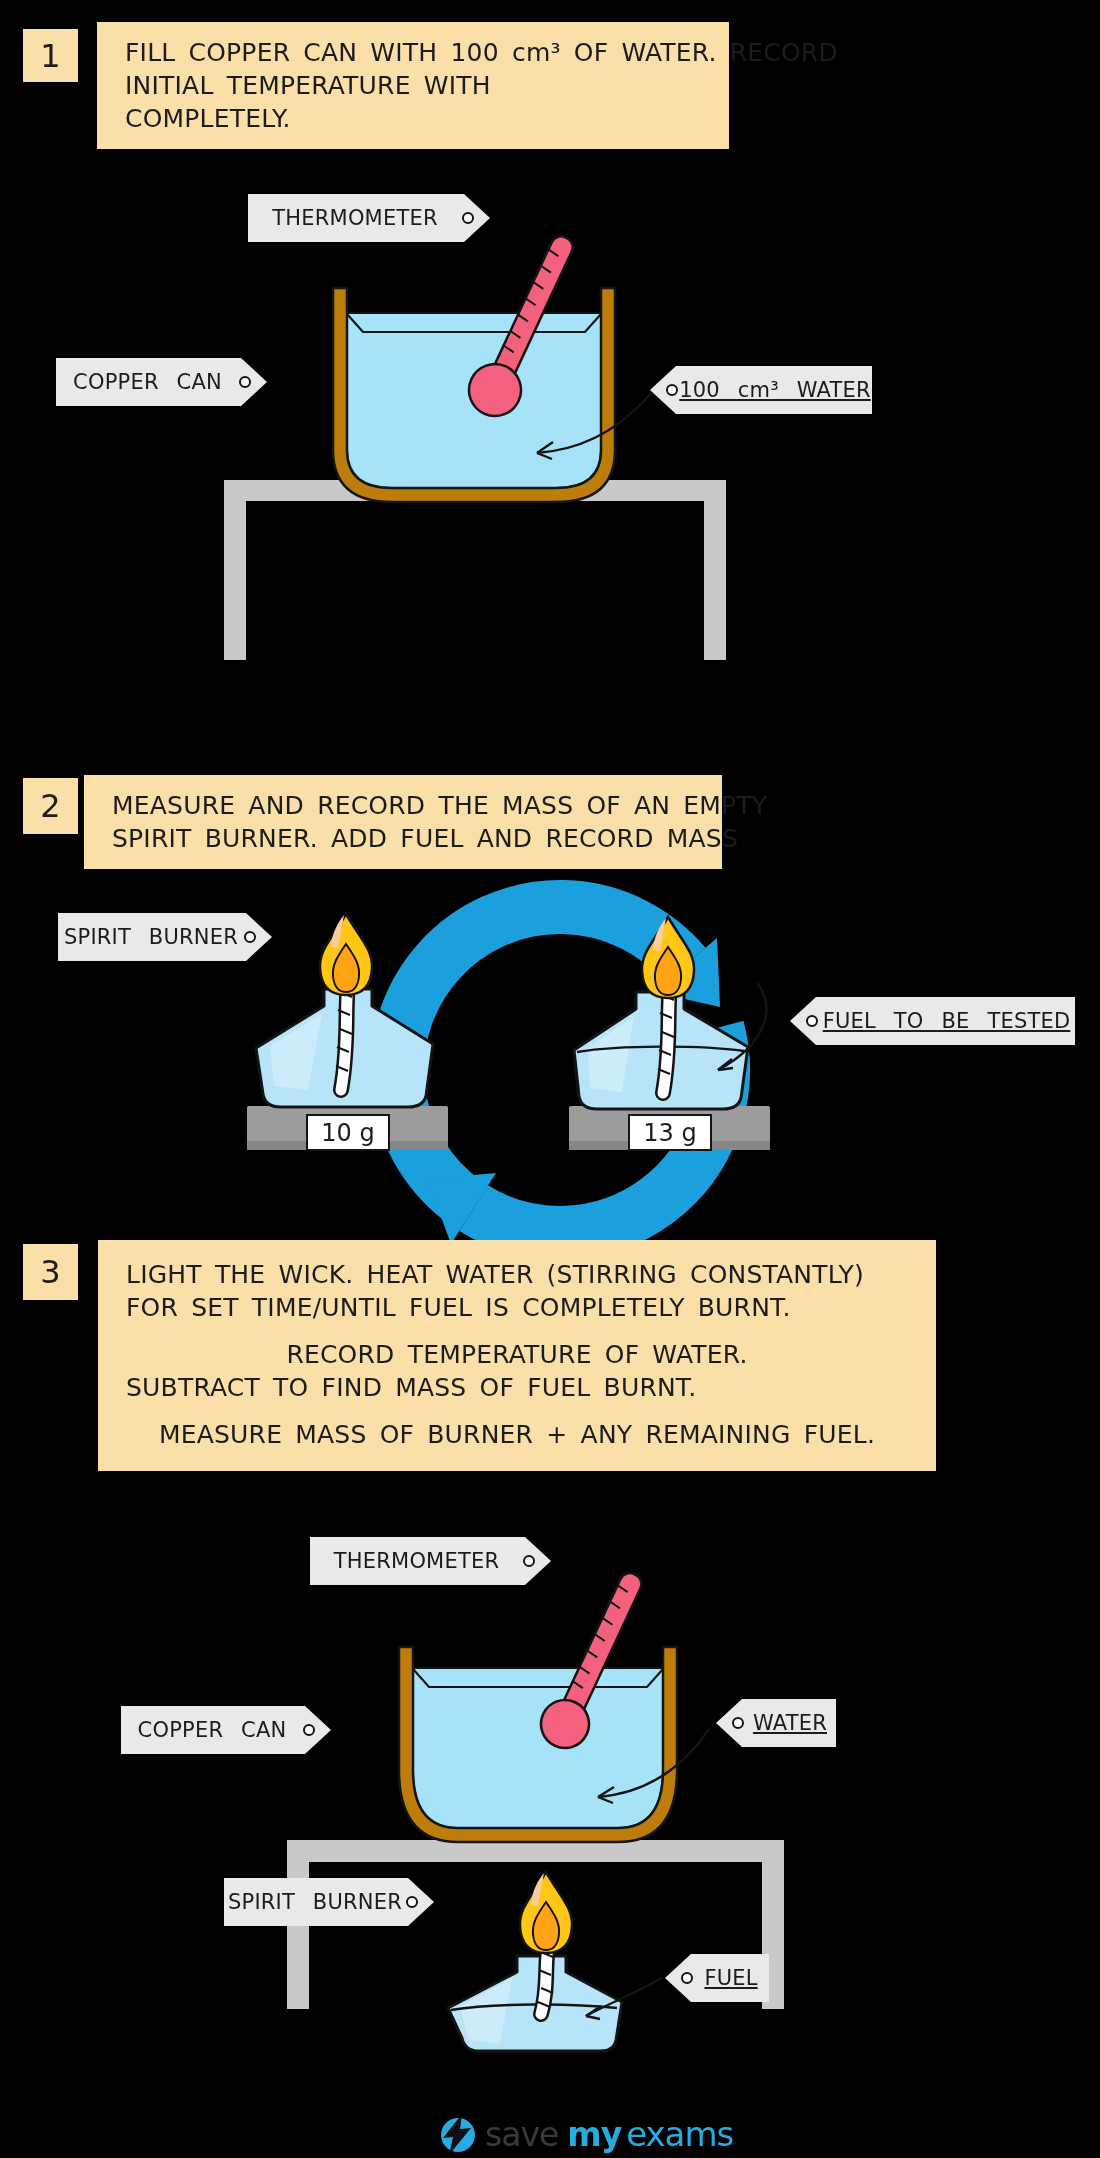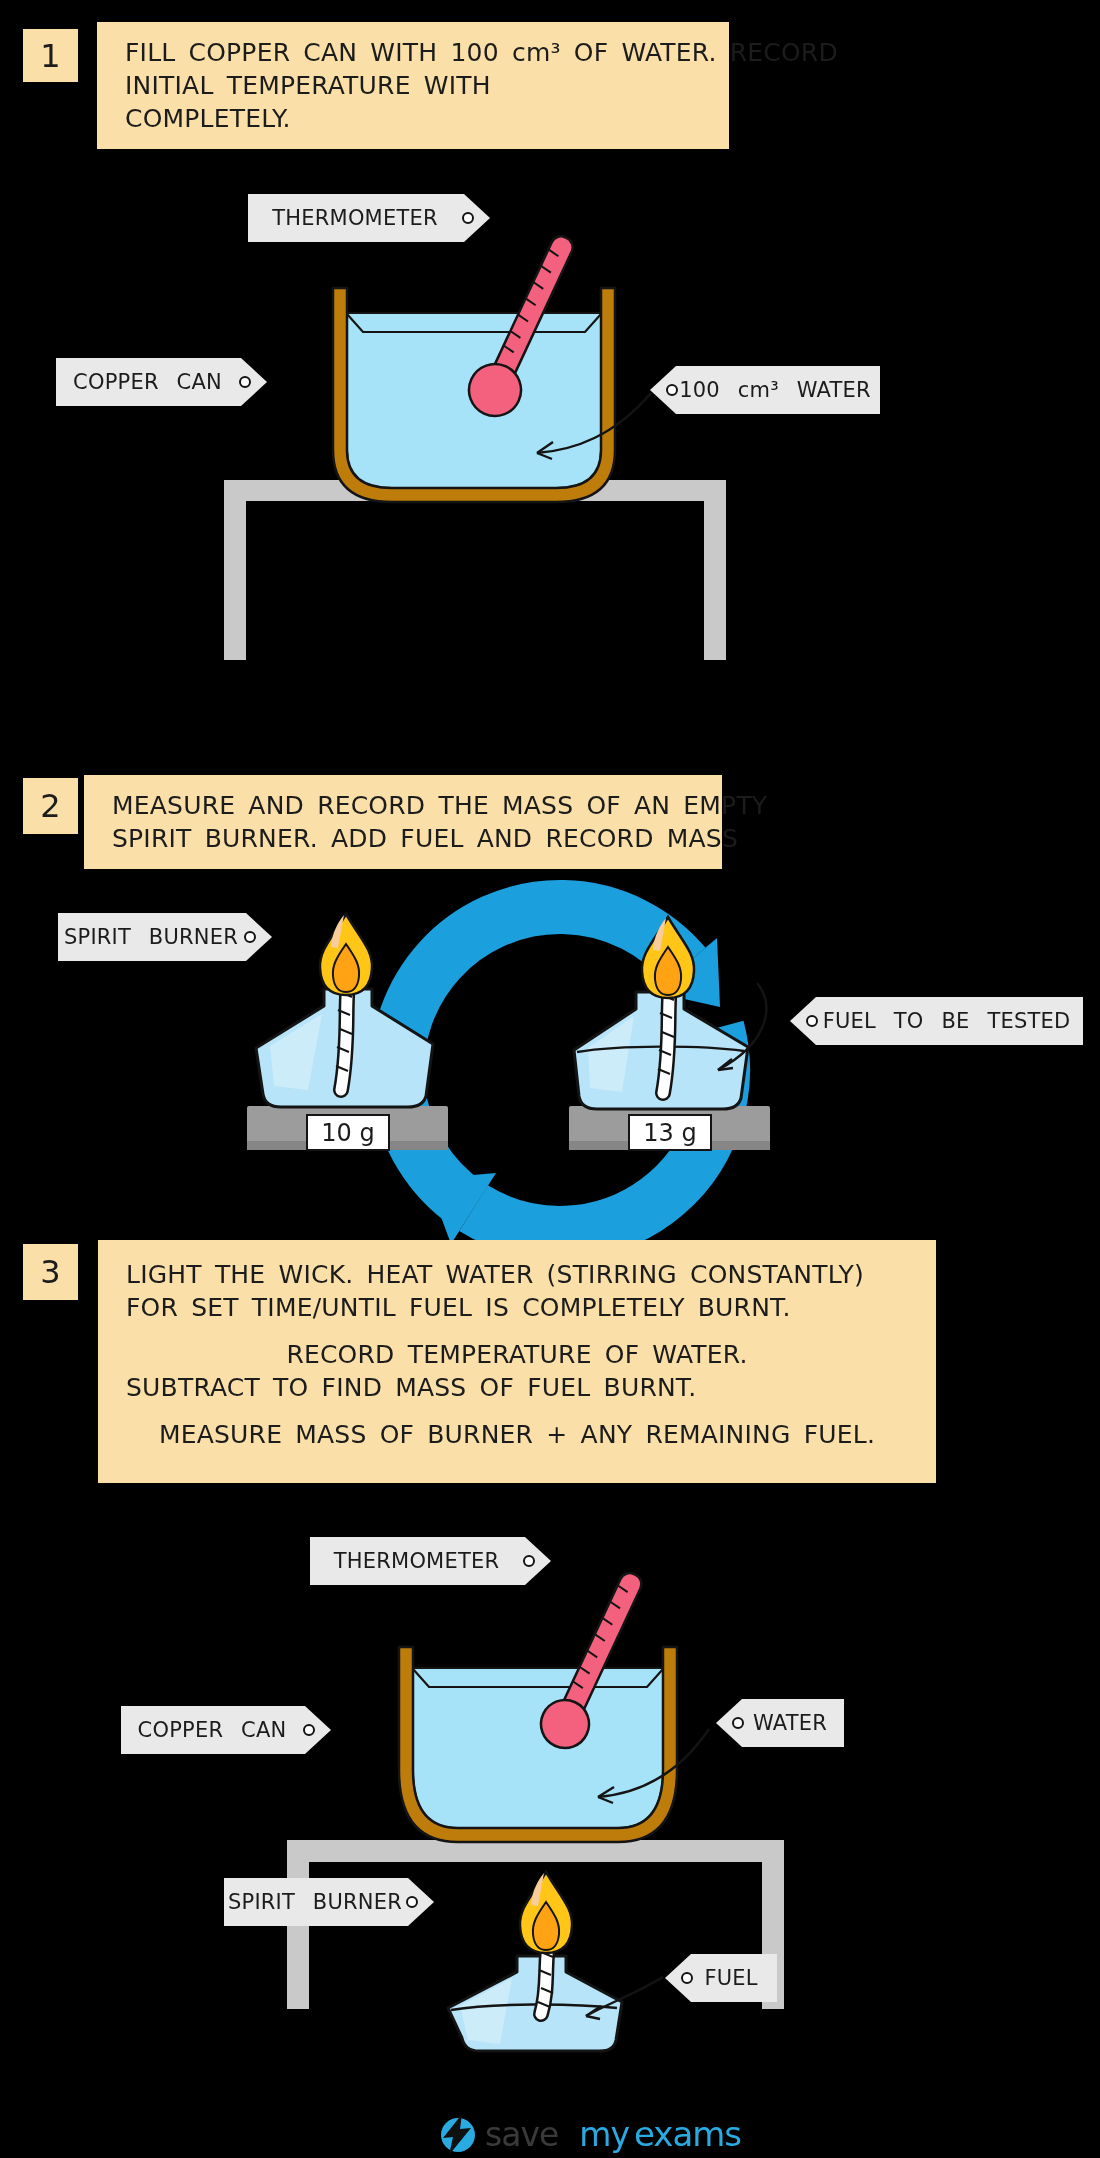--- a/index.html
+++ b/index.html
@@ -23,32 +23,32 @@
   .stepbox{position:absolute;background:var(--box-fill);padding:14px 28px;font-size:25px;
            letter-spacing:0.2px;word-spacing:5px;}
   .stepbox .line{line-height:33px;white-space:nowrap;}
   .stepbox .gap{margin-top:14px;text-align:center;}
 
   .tag{position:absolute;height:48px;background:var(--tag-fill);display:flex;align-items:center;
        justify-content:center;font-size:21px;letter-spacing:0.2px;word-spacing:11px;white-space:nowrap;}
   .tag.right{clip-path:polygon(0 0,calc(100% - 26px) 0,100% 50%,calc(100% - 26px) 100%,0 100%);
              padding:0 40px 0 12px;}
   .tag.left{clip-path:polygon(26px 0,100% 0,100% 100%,26px 100%,0 50%);
-            padding:0 20px 0 40px;}
+            padding:0 12px 0 40px;text-decoration:underline;}
   .tag .hole{position:absolute;width:8px;height:8px;border:2.5px solid #141414;border-radius:50%;
              background:#fff;top:50%;transform:translateY(-50%);}
   .tag.right .hole{right:16px;}
   .tag.left .hole{left:16px;}
 
   .display{position:absolute;background:#fff;border:2.5px solid #141414;display:flex;align-items:center;
            justify-content:center;font-size:24px;}
 
   .logo{position:absolute;left:436px;top:2112px;display:flex;align-items:center;gap:5px;}
   .logo .w-save{font-size:33px;font-weight:400;color:#3a3a3a;letter-spacing:-1px;}
-  .logo .w-my{font-size:33px;font-weight:400;color:var(--logo-blue);letter-spacing:-1px;margin-left:16px;}
+  .logo .w-my{font-size:33px;font-weight:700;color:var(--logo-blue);letter-spacing:-1px;margin-left:4px;}
   .logo .w-exams{font-size:34px;font-weight:400;color:var(--logo-blue);letter-spacing:-1px;}
 </style>
 </head>
 <body>
 
 <div class="canvas">
 
   <svg class="art" width="1100" height="2158" viewBox="0 0 1100 2158">
 
     <g>
@@ -170,21 +170,21 @@
     <div class="line">COMPLETELY.</div>
   </div>
 
   <div class="stepnum" style="left:23px;top:778px;height:56px;">2</div>
   <div class="stepbox" style="left:84px;top:775px;width:582px;">
     <div class="line">MEASURE AND RECORD THE MASS OF AN EMPTY</div>
     <div class="line">SPIRIT BURNER. ADD FUEL AND RECORD MASS</div>
   </div>
 
   <div class="stepnum" style="left:23px;top:1244px;height:56px;">3</div>
-  <div class="stepbox" style="left:98px;top:1240px;width:782px;padding-top:18px;padding-bottom:32px;">
+  <div class="stepbox" style="left:98px;top:1240px;width:782px;padding-top:18px;padding-bottom:20px;">
     <div class="line">LIGHT THE WICK. HEAT WATER (STIRRING CONSTANTLY)</div>
     <div class="line">FOR SET TIME/UNTIL FUEL IS COMPLETELY BURNT.</div>
     <div class="line gap">RECORD TEMPERATURE OF WATER.</div>
     <div class="line">SUBTRACT TO FIND MASS OF FUEL BURNT.</div>
     <div class="line gap">MEASURE MASS OF BURNER + ANY REMAINING FUEL.</div>
   </div>
 
   <div class="tag right" style="left:248px;top:194px;width:190px;">
     <span>THERMOMETER</span>
     <span class="hole"></span>

